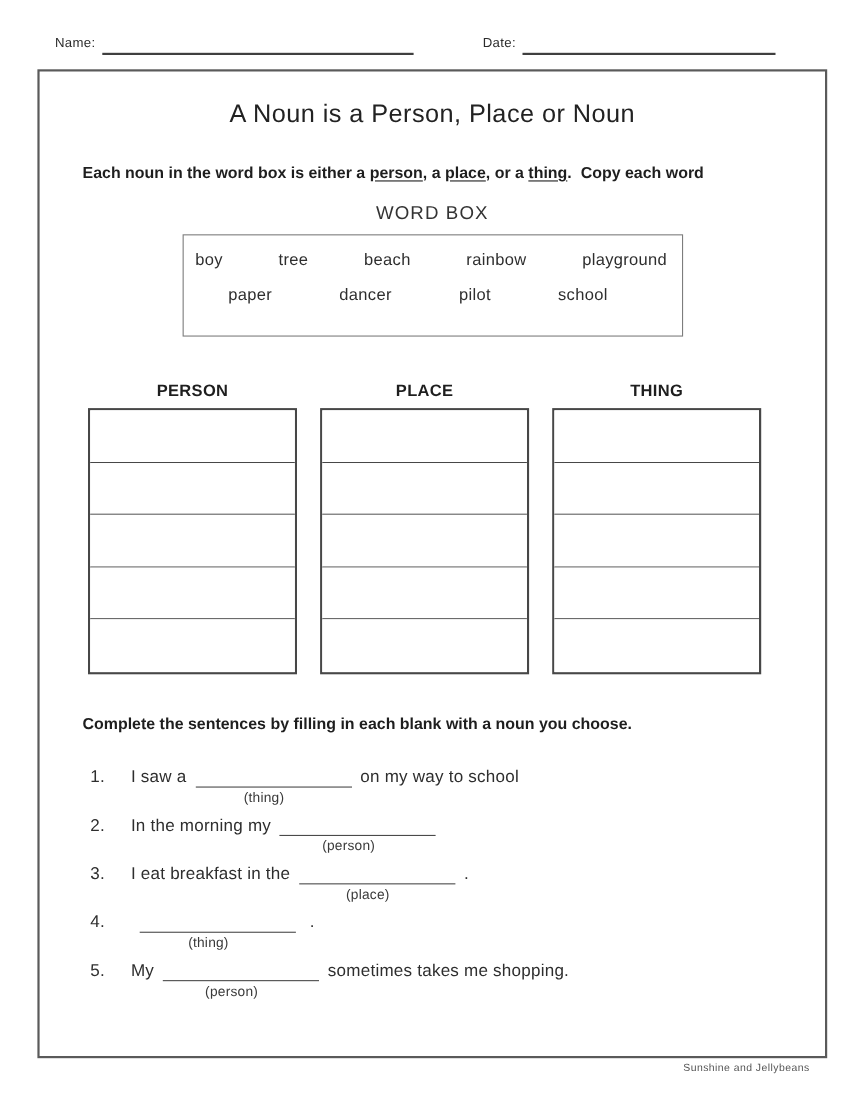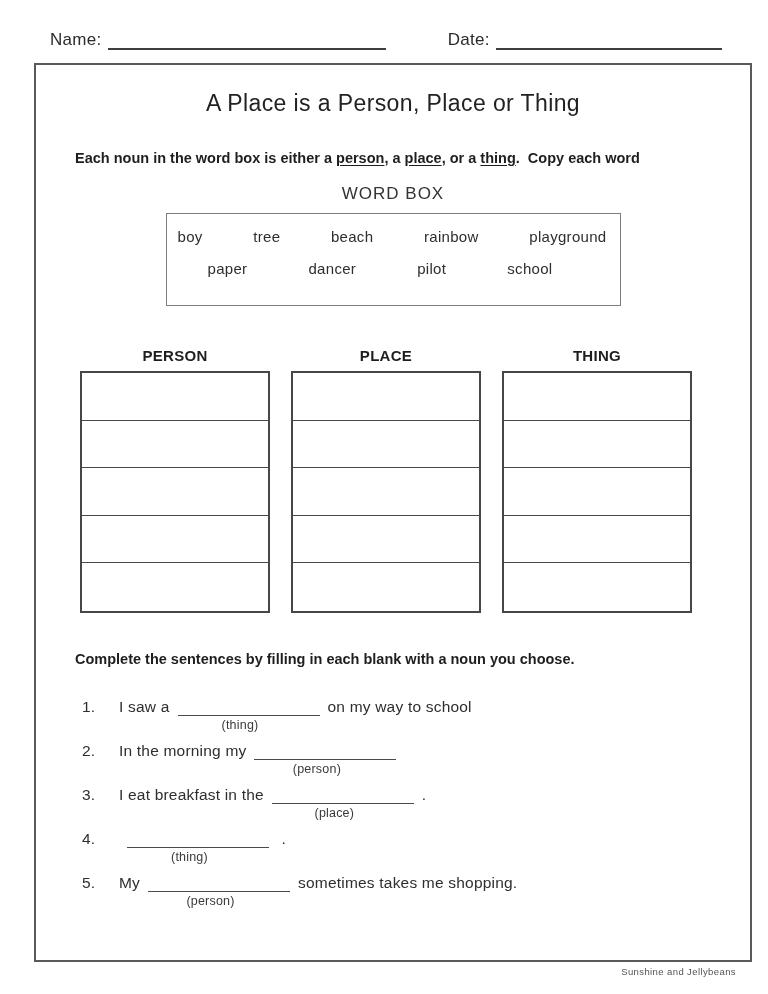--- a/index.html
+++ b/index.html
@@ -8,22 +8,22 @@
     position:relative;
     width:768px; height:994px;
     overflow:hidden;
     font-family:"Liberation Sans", sans-serif;
     color:#2b2b2b;
   }
 
   
   .topline {
     position:absolute; top:28px; left:50px; right:46px;
-    display:flex; align-items:flex-end;
-    font-size:17px; letter-spacing:0.3px;
+    display:flex; align-items:center;
+    font-size:12px; letter-spacing:0.3px;
   }
   .field-label { white-space:nowrap; padding-right:6px; }
   .write-line { border-bottom:2px solid #3f3f3f; height:22px; }
   .name-line { width:283px; }
   .date-line { width:230px; }
   .top-gap { width:63px; }
   .date-label { margin-left:0; }
 
   
   .sheet {
@@ -150,21 +150,21 @@
 <div class="topline">
   <span class="field-label">Name:</span>
   <span class="write-line name-line"></span>
   <span class="top-gap"></span>
   <span class="field-label date-label">Date:</span>
   <span class="write-line date-line"></span>
 </div>
 
 <div class="sheet">
 
-  <div class="title">A Place is a Person, Place or Thing</div>
+  <div class="title">A Noun is a Person, Place or Noun</div>
 
   <div class="instructions">
       <div class="ins-line"><span>Each noun in the word box is either a </span><span class="u">person</span><span>, a </span><span class="u">place</span><span>, or a </span><span class="u">thing</span><span>.  Copy each word</span></div>
     </div>
 
   <div class="wordbox-title">WORD BOX</div>
 
   <div class="wordbox">
     <div class="wb-row1">
         <span>boy</span>

